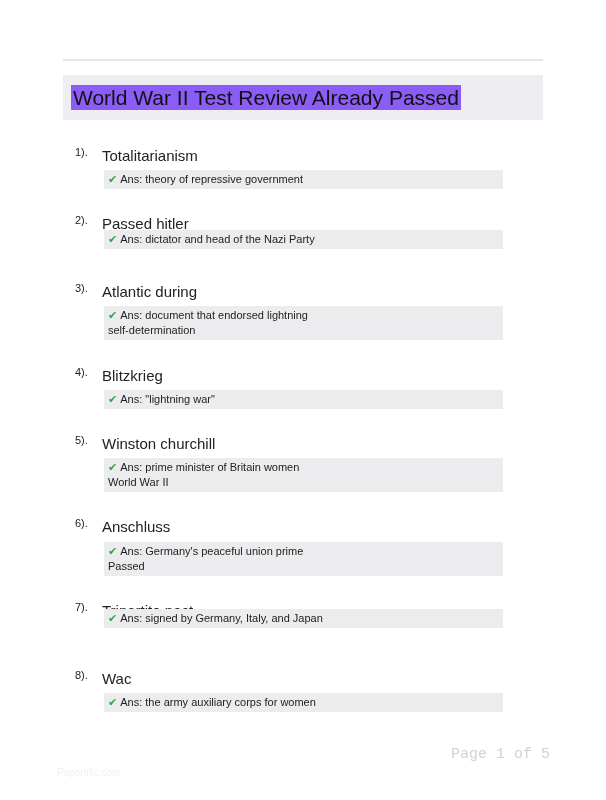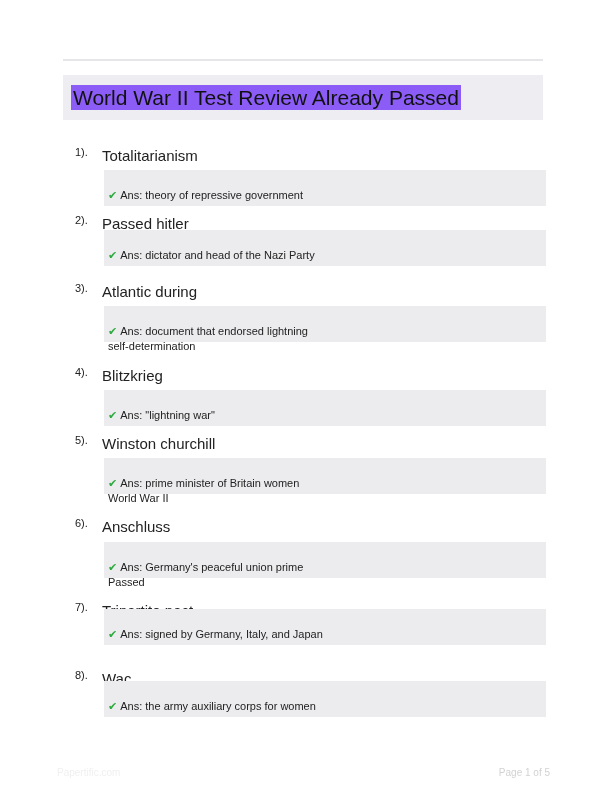--- a/index.html
+++ b/index.html
@@ -10,26 +10,26 @@
     .top-rule { position: absolute; left: 63px; top: 59px; width: 480px; height: 2px; background: #e6e6ea; }
     .title-box { position: absolute; left: 63px; top: 75px; width: 480px; height: 45px; background: #eeeef2; }
     .title {
       position: absolute; left: 8px; top: 10px; background: #8b5cf6;
       font-size: 21px; line-height: 25px; padding: 0 2px; color: #111; white-space: nowrap;
     }
     .qa { position: absolute; left: 0; width: 606px; }
     .q-num { position: absolute; left: 75px; top: 0; font-size: 11px; color: #222; }
     .q-text { position: absolute; left: 102px; top: 1px; font-size: 15px; color: #222; }
     .ans-box {
-      position: absolute; left: 104px; width: 442px; background: #ececef;
-      font-size: 11px; line-height: 15px; padding: 18px 4px; box-sizing: border-box; color: #222;
+      position: absolute; left: 104px; width: 399px; background: #ececef;
+      font-size: 11px; line-height: 15px; padding: 2px 4px; box-sizing: border-box; color: #222;
     }
     .check { color: #2eaa3f; font-size: 11px; margin-right: 3px; font-weight: bold; }
     .footer-left { position: absolute; left: 57px; top: 767px; font-size: 10px; color: #f0f0f0; }
-    .footer-right { position: absolute; right: 56px; top: 767px; font-size: 10px; color: #d2d2d2; font-family: Liberation Sans, sans-serif; }
+    .footer-right { position: absolute; right: 56px; top: 746px; font-size: 15px; color: #d2d2d2; font-family: Liberation Mono, monospace; }
   </style>
 </head>
 <body>
 
 <div class="top-rule"></div>
 
 <div class="title-box">
   <span class="title">World War II Test Review Already Passed</span>
 </div>
 
@@ -88,19 +88,19 @@
   <span class="q-num">7).</span>
   <span class="q-text">Tripartite pact</span>
   <div class="ans-box" style="top:8px;height:19px">
     <span class="check">✔</span><span>Ans:</span> <span>signed by Germany, Italy, and Japan</span>
   </div>
 </div>
 
 <div class="qa" style="top:669px">
   <span class="q-num">8).</span>
   <span class="q-text">Wac</span>
-  <div class="ans-box" style="top:12px;height:19px">
+  <div class="ans-box" style="top:24px;height:19px">
     <span class="check">✔</span><span>Ans:</span> <span>the army auxiliary corps for women</span>
   </div>
 </div>
 
 <div class="footer-left">Papertific.com</div>
 <div class="footer-right">Page 1 of 5</div>
 
 </body></html>

